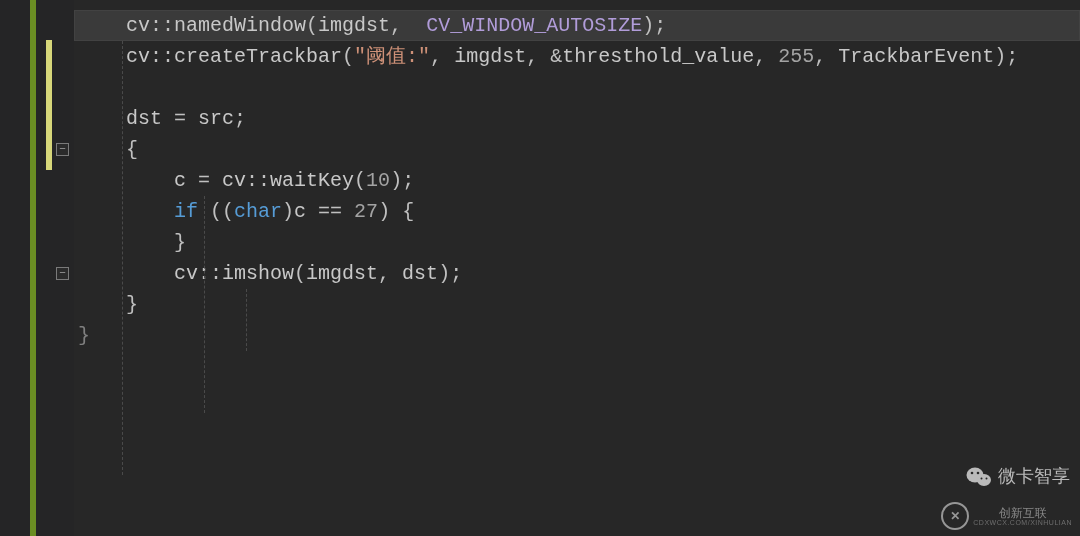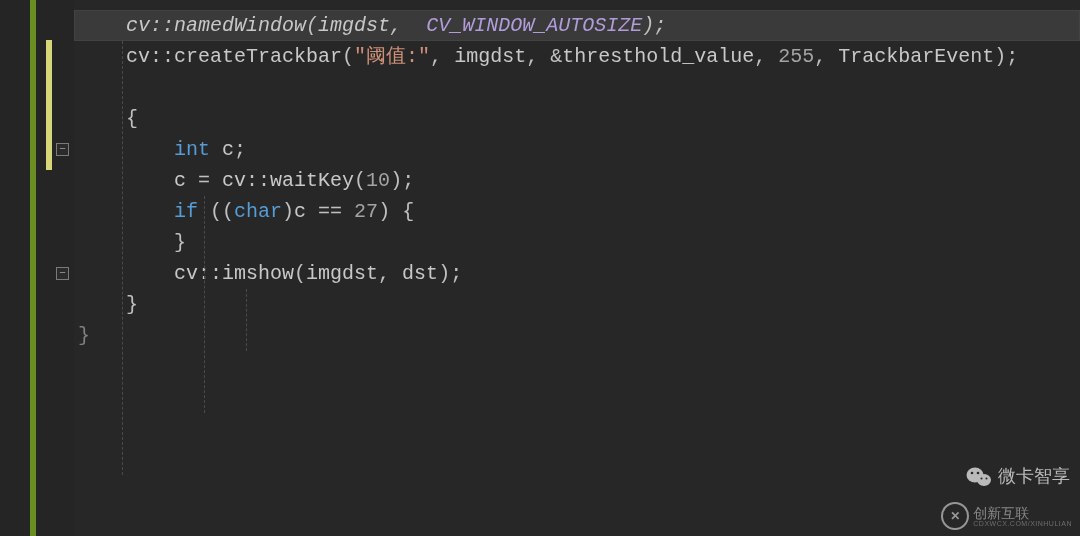--- a/index.html
+++ b/index.html
@@ -67,21 +67,20 @@
   }
   .line {
     display: block;
     white-space: pre;
     padding-left: 4px;
     height: 31px;
   }
   .hl {
     background: #3a3a3a;
     box-shadow: inset 0 0 0 1px #5a5a5a40;
-    font-style: italic;
   }
   .tok-type    { color: #569cd6; }
   .tok-keyword { color: #569cd6; }
   .tok-ident   { color: #c8c8c8; }
   .tok-string  { color: #ce9178; }
   .tok-number  { color: #a3a3a3; }
   .tok-macro   { color: #b19cd9; }
   .tok-punct   { color: #c0c0c0; }
   .tok-gray    { color: #808080; }
 
@@ -122,21 +121,21 @@
     border: 2px solid #aaa;
     border-radius: 50%;
     margin-right: 4px;
     display: flex;
     align-items: center;
     justify-content: center;
     font-weight: bold;
     color: #aaa;
     font-size: 12px;
   }
-  .watermark2 .cn { font-size: 14px; color: #9a9a9a; display:block; line-height:1;}
+  .watermark2 .cn { font-size: 12px; color: #9a9a9a; display:block; line-height:1;text-align:center;}
   .watermark2 .en { font-size: 7px; color: #7a7a7a; letter-spacing: 0.5px; display:block; line-height:1;}
 </style>
 </head>
 <body>
 
 <div class="editor">
   <div class="gutter">
     <div class="vbar-left"></div>
     <div class="mod-mark"></div>
     <div id="folds">
@@ -147,22 +146,22 @@
   <div class="code-area" id="code-area">
     <div id="guides">
         <div class="guide" style="left: 48px; top: 41px; height: 434px;"></div>
         <div class="guide" style="left: 130px; top: 196px; height: 217px;"></div>
         <div class="guide" style="left: 172px; top: 289px; height: 62px;"></div>
       </div>
     <div id="lines">
         <div class="line hl">    <span class="tok-ident">cv</span><span class="tok-punct">::</span><span class="tok-ident">namedWindow</span><span class="tok-punct">(</span><span class="tok-ident">imgdst</span><span class="tok-punct">, </span><span class="tok-macro"> CV_WINDOW_AUTOSIZE</span><span class="tok-punct">)</span><span class="tok-punct">;</span></div>
         <div class="line">    <span class="tok-ident">cv</span><span class="tok-punct">::</span><span class="tok-ident">createTrackbar</span><span class="tok-punct">(</span><span class="tok-string">"阈值:"</span><span class="tok-punct">, </span><span class="tok-ident">imgdst</span><span class="tok-punct">, &amp;</span><span class="tok-ident">thresthold_value</span><span class="tok-punct">, </span><span class="tok-number">255</span><span class="tok-punct">, </span><span class="tok-ident">TrackbarEvent</span><span class="tok-punct">);</span></div>
         <div class="line">    </div>
+        <div class="line">    <span class="tok-ident">dst</span><span class="tok-punct"> = </span><span class="tok-ident">src</span><span class="tok-punct">;</span></div>
         <div class="line">    <span class="tok-punct">{</span></div>
-        <div class="line">        <span class="tok-type">int</span><span class="tok-ident"> c</span><span class="tok-punct">;</span></div>
         <div class="line">        <span class="tok-ident">c</span><span class="tok-punct"> = </span><span class="tok-ident">cv</span><span class="tok-punct">::</span><span class="tok-ident">waitKey</span><span class="tok-punct">(</span><span class="tok-number">10</span><span class="tok-punct">)</span><span class="tok-punct">;</span></div>
         <div class="line">        <span class="tok-keyword">if</span><span class="tok-punct"> ((</span><span class="tok-type">char</span><span class="tok-punct">)</span><span class="tok-ident">c</span><span class="tok-punct"> == </span><span class="tok-number">27</span><span class="tok-punct">) {</span></div>
         <div class="line">        <span class="tok-punct">}</span></div>
         <div class="line">        <span class="tok-ident">cv</span><span class="tok-punct">::</span><span class="tok-ident">imshow</span><span class="tok-punct">(</span><span class="tok-ident">imgdst</span><span class="tok-punct">, </span><span class="tok-ident">dst</span><span class="tok-punct">)</span><span class="tok-punct">;</span></div>
         <div class="line">    <span class="tok-punct">}</span></div>
         <div class="line"><span class="tok-gray">}</span></div>
       </div>
 
     <div class="watermark">
       <svg width="26" height="22" viewBox="0 0 26 22">

